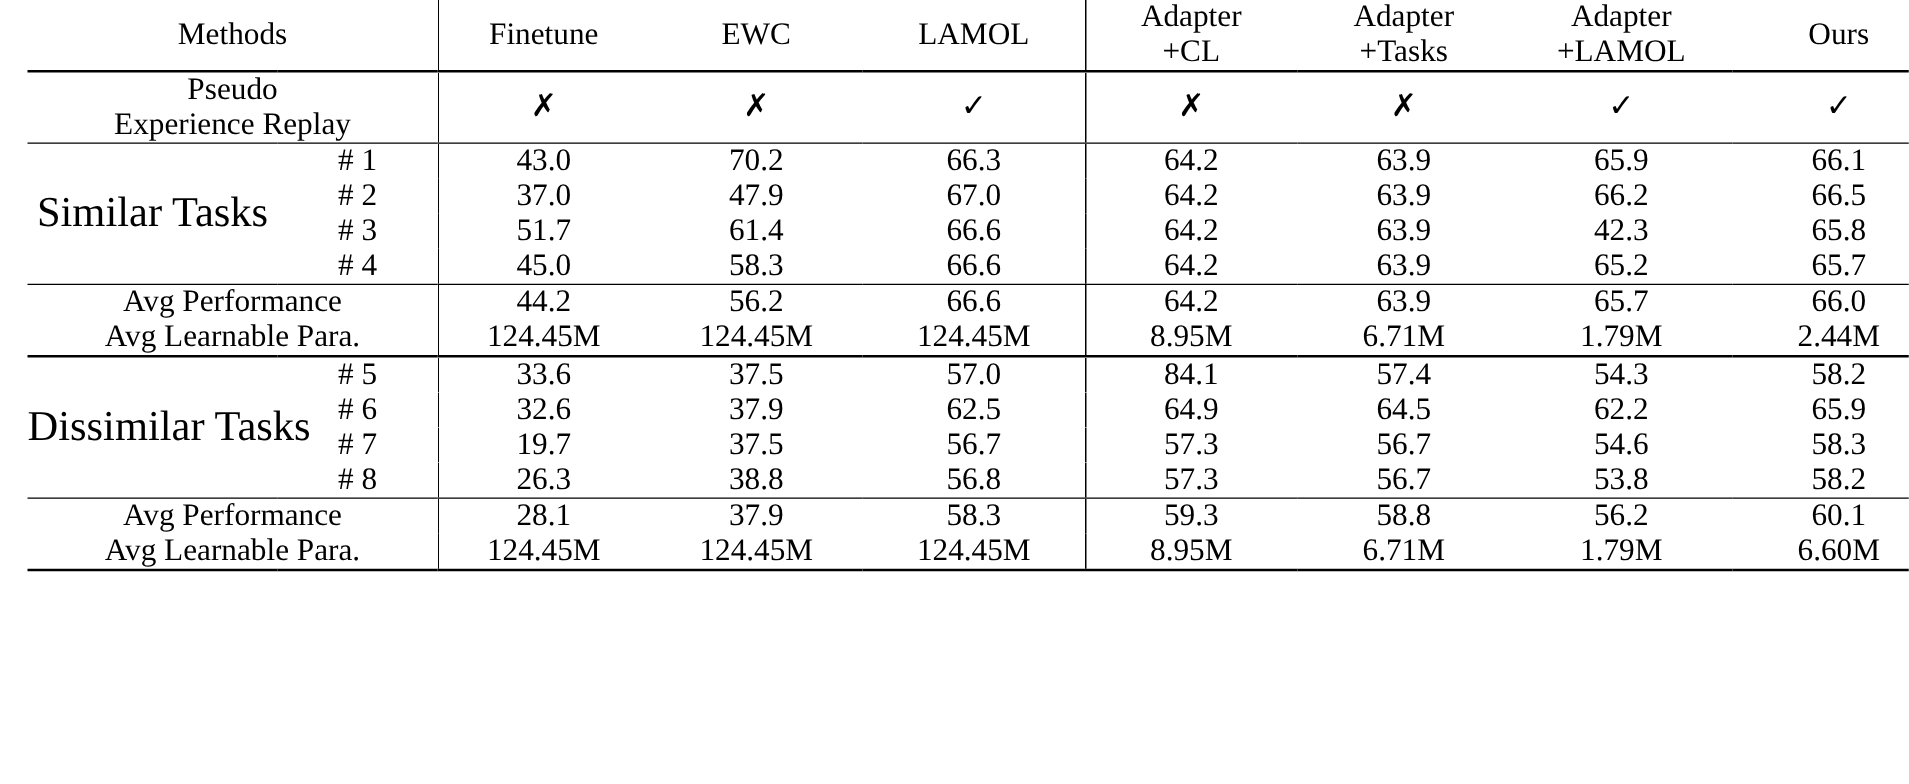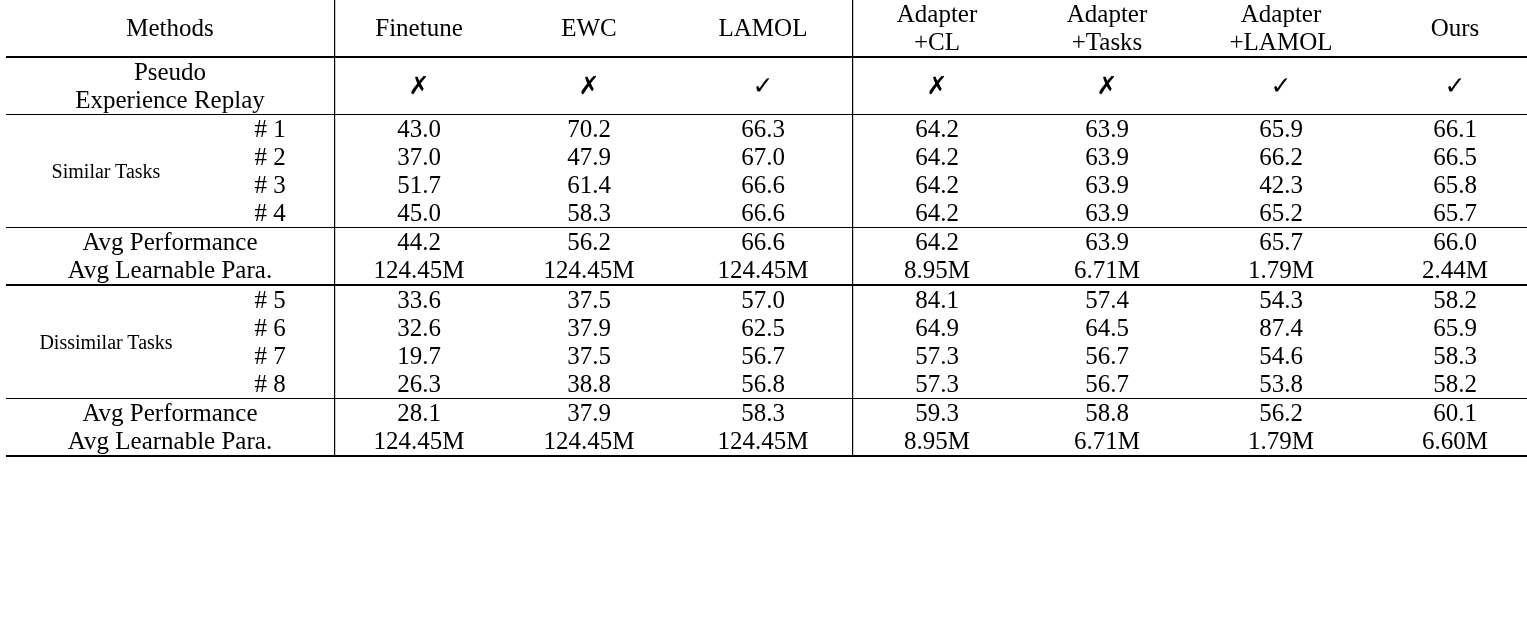--- a/index.html
+++ b/index.html
@@ -12,21 +12,21 @@
     height: 627px;
     font-family: "Liberation Serif", serif;
     color: #000000;
     overflow: hidden;
   }
   .table-wrap {
     position: relative;
     width: 1527px;
     height: 627px;
     box-sizing: border-box;
-    padding: 0 6px;
+    padding: 0 22px;
   }
   table.results {
     width: 1515px;
     border-collapse: collapse;
     font-size: 25px;
     table-layout: fixed;
   }
   table.results td, table.results th {
     padding: 0;
     vertical-align: middle;
@@ -73,21 +73,21 @@
     font-size: 25px;
   }
   .bold { font-weight: bold; }
   .pad-t { padding-top: 7px; }
   .pad-b { padding-bottom: 7px; }
   .cell-pad { padding: 4px 2px; }
   .group-label {
     text-align: left;
     padding-left: 8px;
     white-space: nowrap;
-    font-size: 20px;
+    font-size: 34px;
   }
   .pseudo-cell {
     text-align: left;
     padding: 10px 8px 12px 8px;
     line-height: 1.1;
   }
   .spacer-row td { height: 3px; padding: 0; }
 </style>
 </head>
 <body>
@@ -215,21 +215,21 @@
         <td class="cell-pad pad-t">54.3</td>
         <td class="cell-pad pad-t bold">58.2</td>
       </tr>
       <tr>
         <td class="rowid"># 6</td>
         <td class="cell-pad vline-left">32.6</td>
         <td class="cell-pad">37.9</td>
         <td class="cell-pad">62.5</td>
         <td class="cell-pad vline-left">64.9</td>
         <td class="cell-pad">64.5</td>
-        <td class="cell-pad">87.4</td>
+        <td class="cell-pad">62.2</td>
         <td class="cell-pad bold">65.9</td>
       </tr>
       <tr>
         <td class="rowid"># 7</td>
         <td class="cell-pad vline-left">19.7</td>
         <td class="cell-pad">37.5</td>
         <td class="cell-pad">56.7</td>
         <td class="cell-pad vline-left">57.3</td>
         <td class="cell-pad">56.7</td>
         <td class="cell-pad">54.6</td>

